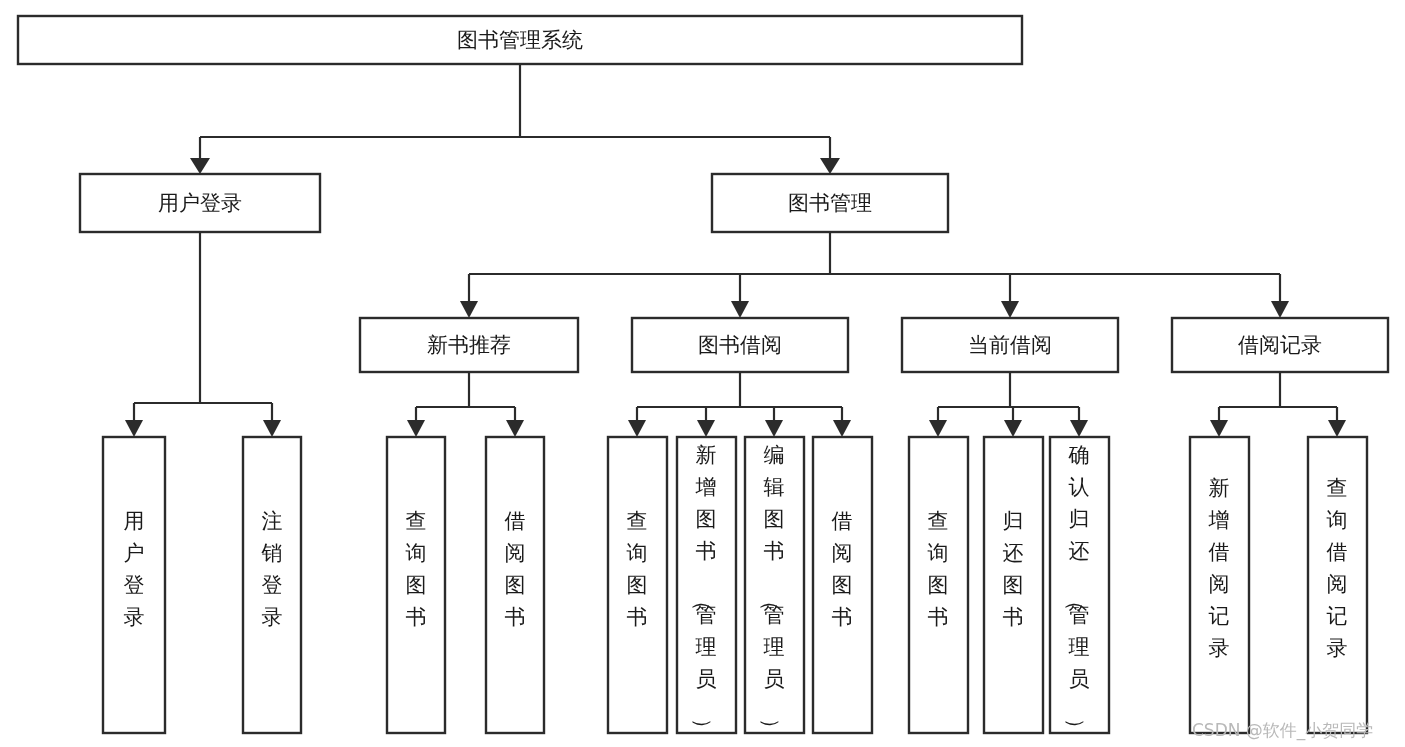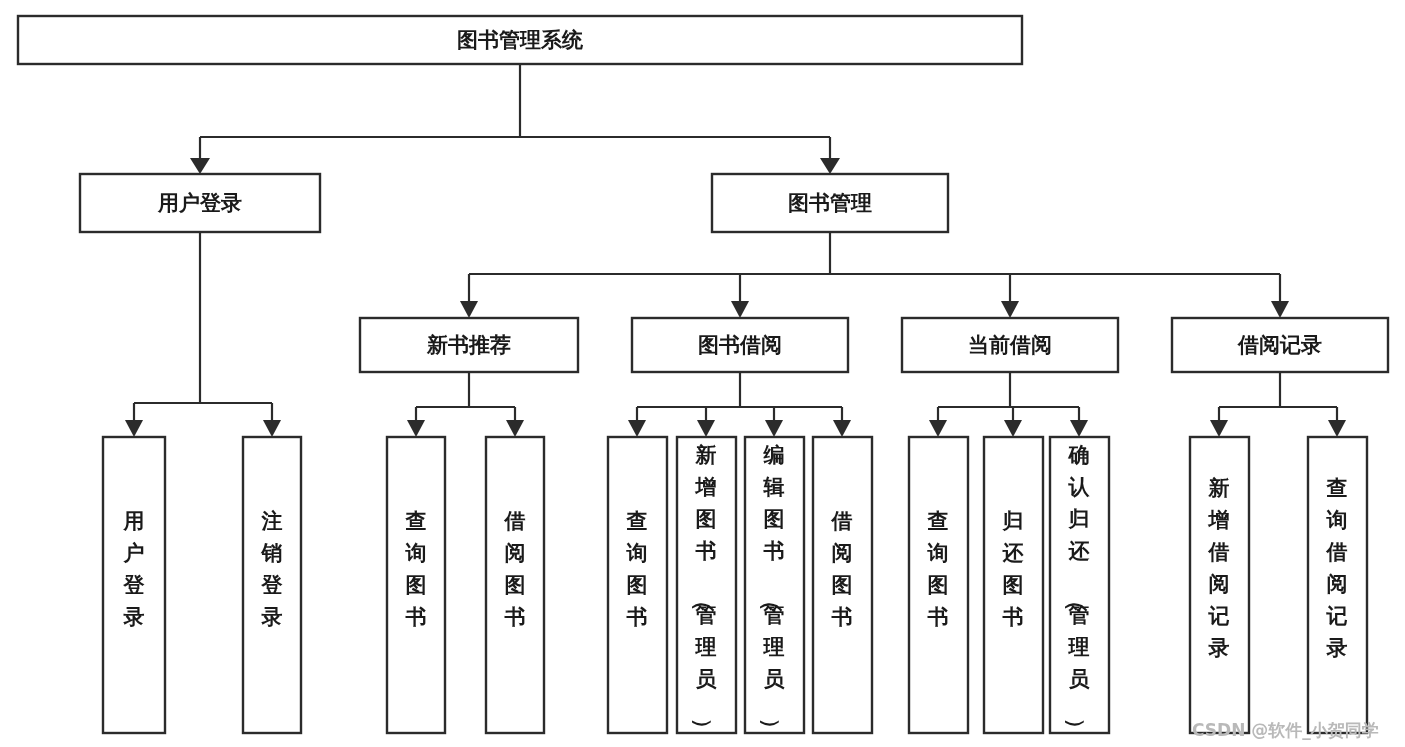--- a/index.html
+++ b/index.html
@@ -11,21 +11,20 @@
     width: 1405px;
     height: 747px;
     font-family: "DejaVu Sans", "Liberation Sans", sans-serif;
     overflow: hidden;
   }
   #diagram-root {
     position: relative;
     width: 1405px;
     height: 747px;
     background: #ffffff;
-    font-weight: bold;
   }
   svg.diagram-canvas {
     position: absolute;
     top: 0;
     left: 0;
     width: 1405px;
     height: 747px;
   }
   .node-box {
     fill: #ffffff;

